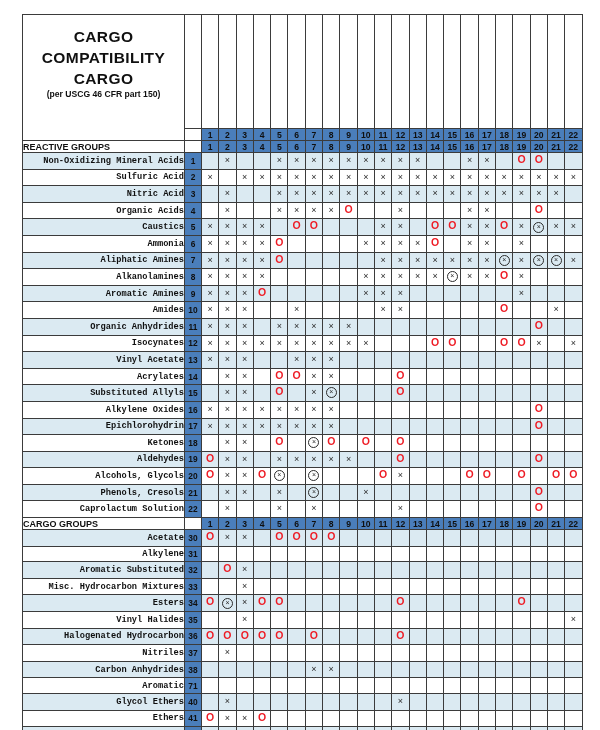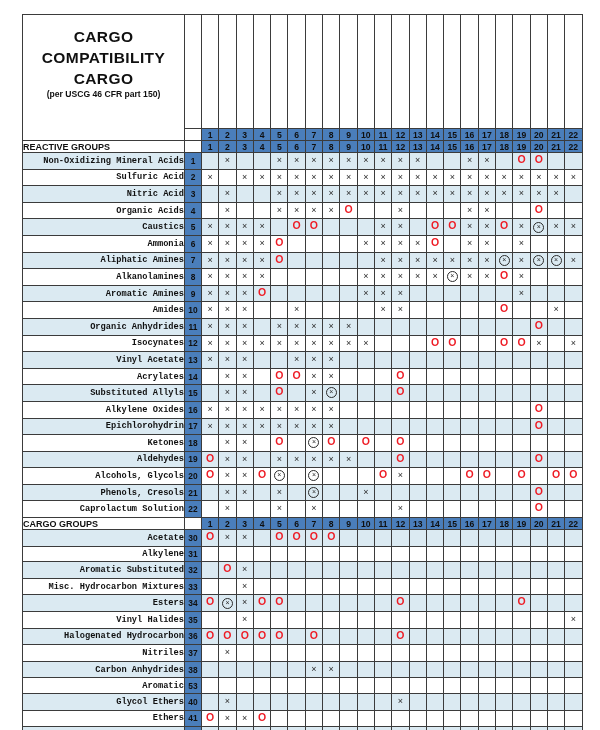--- a/index.html
+++ b/index.html
@@ -1097,21 +1097,21 @@
           <td class="cell"></td>
           <td class="cell"></td>
           <td class="cell"></td>
           <td class="cell"></td>
           <td class="cell"></td>
           <td class="cell"></td>
           <td class="cell"></td>
         </tr>
         <tr>
           <td class="rlabel">Aromatic</td>
-          <td class="rnum">53</td>
+          <td class="rnum">71</td>
           <td class="cell"></td>
           <td class="cell"></td>
           <td class="cell"></td>
           <td class="cell"></td>
           <td class="cell"></td>
           <td class="cell"></td>
           <td class="cell"></td>
           <td class="cell"></td>
           <td class="cell"></td>
           <td class="cell"></td>

